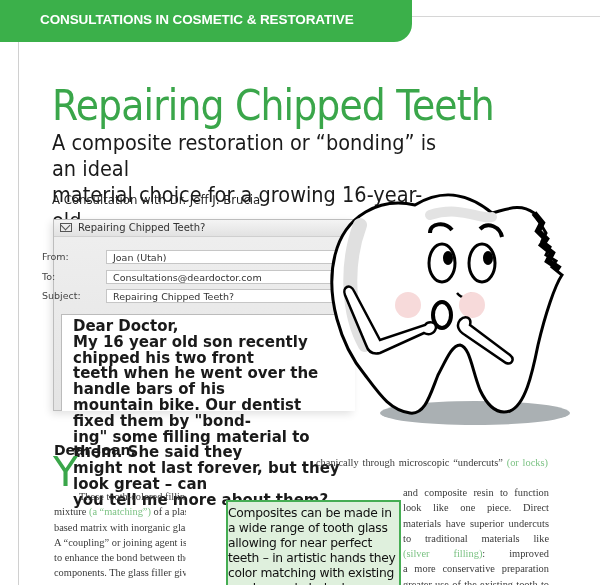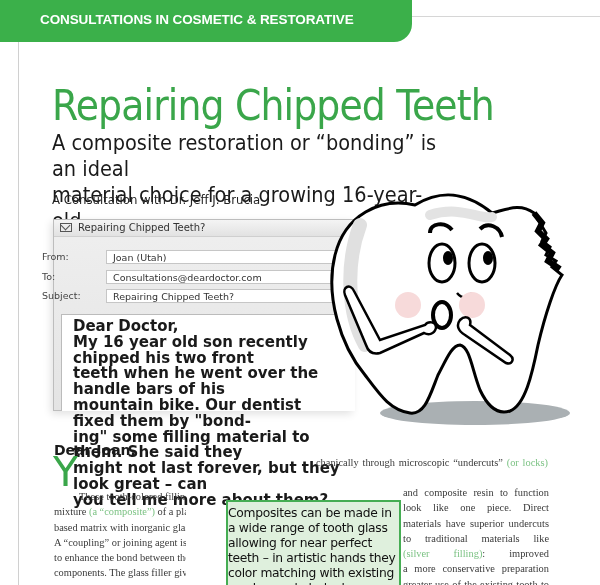--- a/index.html
+++ b/index.html
@@ -179,21 +179,21 @@
 </svg>
 
 <div class="salutation">Dear Joan,</div>
 <div class="dropcap">Y</div>
 
 <div class="body-text col1-top">
 </div>
 
 <div class="body-text col1-b">
   <span class="ln first"><span>These tooth-colored fillings are a</span></span>
-  <span class="ln"><span>mixture </span><span class="green-text">(a “composite”)</span><span> of a plastic-</span></span>
+  <span class="ln"><span>mixture </span><span class="green-text">(a “matching”)</span><span> of a plastic-</span></span>
   <span class="ln"><span>based matrix with inorganic glass filler.</span></span>
   <span class="ln"><span>A “coupling” or joining agent is used</span></span>
   <span class="ln"><span>to enhance the bond between the two</span></span>
   <span class="ln"><span>components.  The glass filler gives the</span></span>
   <span class="ln"><span>composite resin wear resistance and</span></span>
 </div>
 
 <div class="body-text col2-top">
   <span class="ln"><span>chanically through microscopic “undercuts” </span><span class="green-text">(or locks)</span></span>
 </div>

